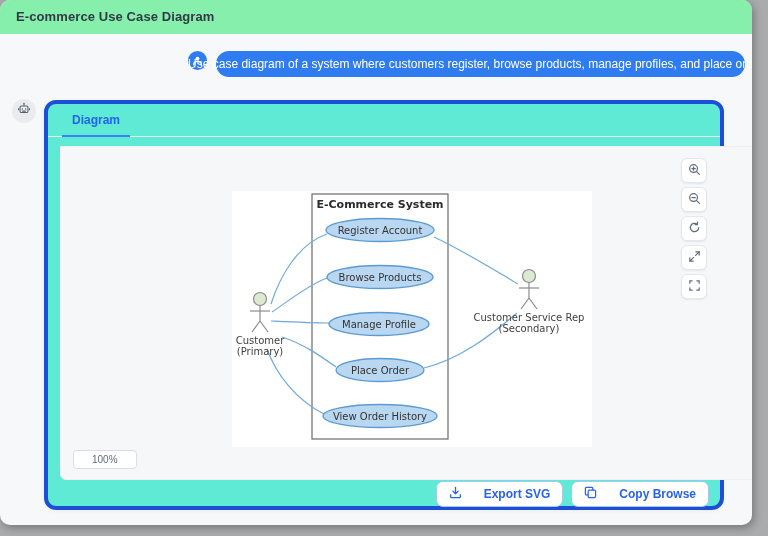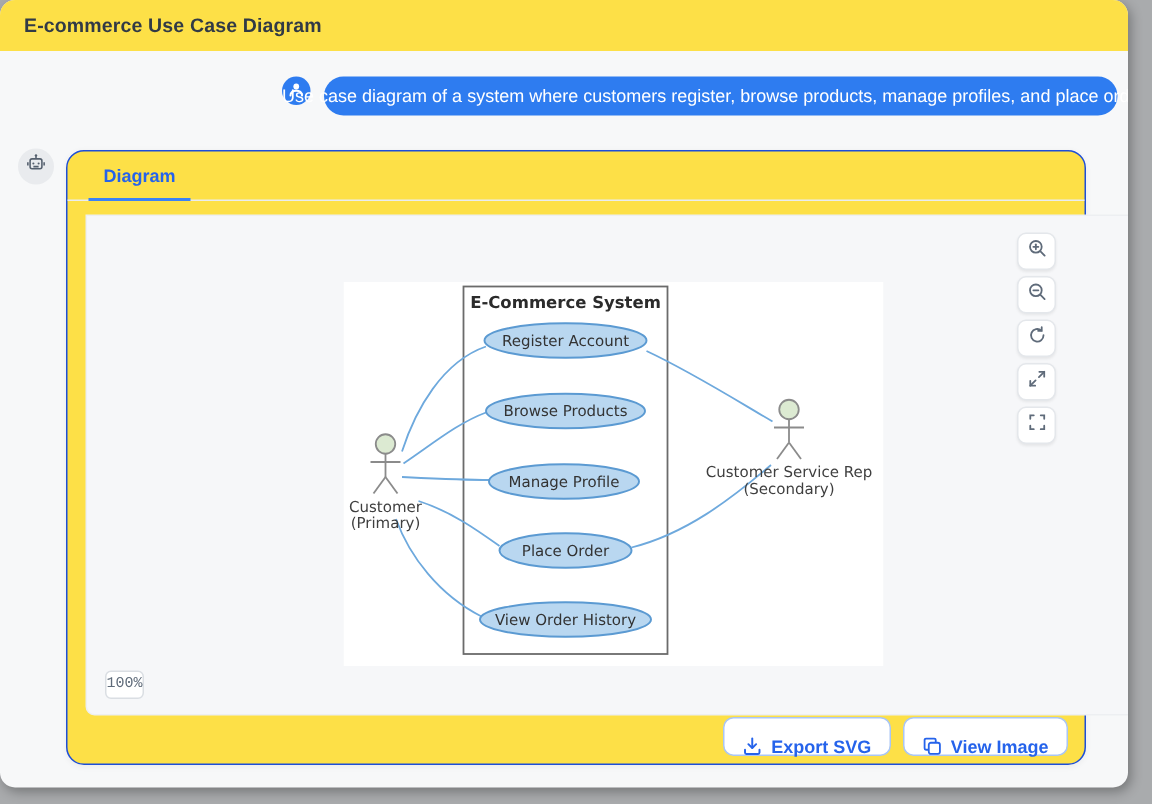--- a/index.html
+++ b/index.html
@@ -6,40 +6,40 @@
   body{
     width:768px;height:536px;position:relative;overflow:hidden;
     background:#a9abad;
     font-family:"Liberation Sans", sans-serif;
   }
   .window{
     position:absolute;left:0;top:0;width:752px;height:525px;
     background:#f7f8f9;border-radius:10px;overflow:hidden;
     box-shadow:2px 3px 8px rgba(0,0,0,.3);
   }
-  .header{position:absolute;left:0;top:0;width:100%;height:34px;background:#fde047;}
+  .header{position:absolute;left:0;top:0;width:100%;height:34px;background:#86efac;}
   .page-title{position:absolute;left:16px;top:9px;font-size:13px;font-weight:bold;color:#313a46;letter-spacing:.1px;}
 
   .bot-avatar{
     position:absolute;left:12px;top:99px;width:24px;height:24px;border-radius:50%;
     background:#e9ebee;display:flex;align-items:center;justify-content:center;color:#55606e;
   }
   .chat-avatar{
     position:absolute;left:188px;top:51px;width:19px;height:19px;border-radius:50%;
     background:#2e7cf0;display:flex;align-items:center;justify-content:center;color:#fff;
   }
   .chat-bubble{
     position:absolute;left:216px;top:51px;width:529px;height:26px;box-sizing:border-box;
     background:#2e7cf0;border-radius:14px;color:#ffffff;font-size:12px;
     display:flex;align-items:center;justify-content:center;padding:0 14px;white-space:nowrap;
   }
 
   .card{
     position:absolute;left:44px;top:100px;width:680px;height:410px;box-sizing:border-box;
-    background:#fde047;border:1px solid #1d4ed8;border-radius:12px;
+    background:#5eead4;border:4px solid #1d4ed8;border-radius:12px;
     box-shadow:0 1px 4px rgba(0,0,0,.05);
   }
   .tabs{
     position:absolute;left:0;top:0;width:100%;height:33px;box-sizing:border-box;
     border-bottom:1px solid #e9ecef;display:flex;align-items:stretch;padding-left:12px;
   }
   .tab{position:relative;display:flex;align-items:center;padding:0 12px;font-size:12px;color:#4b5563;cursor:pointer;}
   .tab.active{color:#2563eb;font-weight:bold;}
   .tab.active::after{content:"";position:absolute;left:2px;right:2px;bottom:-1px;height:2px;background:#3b82f6;}
 
@@ -49,29 +49,29 @@
   }
   .diagram-svg{position:absolute;left:171px;top:44px;}
 
   .zoom-controls{position:absolute;left:620px;top:11px;display:flex;flex-direction:column;gap:4px;}
   .zbtn{
     width:26px;height:25px;box-sizing:border-box;background:#fff;border:1px solid #e4e7eb;
     border-radius:6px;box-shadow:0 1px 2px rgba(0,0,0,.07);
     display:flex;align-items:center;justify-content:center;color:#5f6b7a;cursor:pointer;
   }
   .zoom-badge{
-    position:absolute;left:12px;top:303px;padding:3px 0;background:#fff;
-    border:1px solid #dadee3;border-radius:4px;font-size:10px;color:#5f6b7a;font-family:Liberation Mono, monospace;
+    position:absolute;left:12px;top:303px;padding:3px 18px;background:#fff;
+    border:1px solid #dadee3;border-radius:4px;font-size:10px;color:#5f6b7a;
   }
 
   .footer-actions{position:absolute;right:11px;top:377px;display:flex;gap:8px;}
   .fbtn{
     height:25px;box-sizing:border-box;padding:12px 12px;background:#fff;
     border:1px solid #a9c6f5;border-radius:7px;color:#2563eb;font-size:12px;font-weight:bold;
-    display:flex;gap:6px;cursor:pointer;white-space:nowrap;
+    display:flex;align-items:center;gap:22px;cursor:pointer;white-space:nowrap;
   }
   .fbtn svg{flex:0 0 auto;}
 </style>
 </head>
 <body>
 
 <div class="window">
 
   <div class="header">
     <div class="page-title">E-commerce Use Case Diagram</div>
@@ -236,18 +236,18 @@
         </span>
         <span>Export SVG</span>
       </div>
       <div class="fbtn">
         <span>
           <svg width="13" height="13" viewBox="0 0 14 14" fill="none" stroke="#2563eb" stroke-width="1.3" stroke-linejoin="round">
             <rect x="4.5" y="4.5" width="8" height="8" rx="1.5"></rect>
               <path d="M9.5 4.5v-2a1 1 0 0 0 -1 -1h-6a1 1 0 0 0 -1 1v6a1 1 0 0 0 1 1h2" fill="none"></path>
           </svg>
         </span>
-        <span>View Image</span>
+        <span>Copy Browse</span>
       </div>
     </div>
 
   </div>
 </div>
 
 </body></html>

